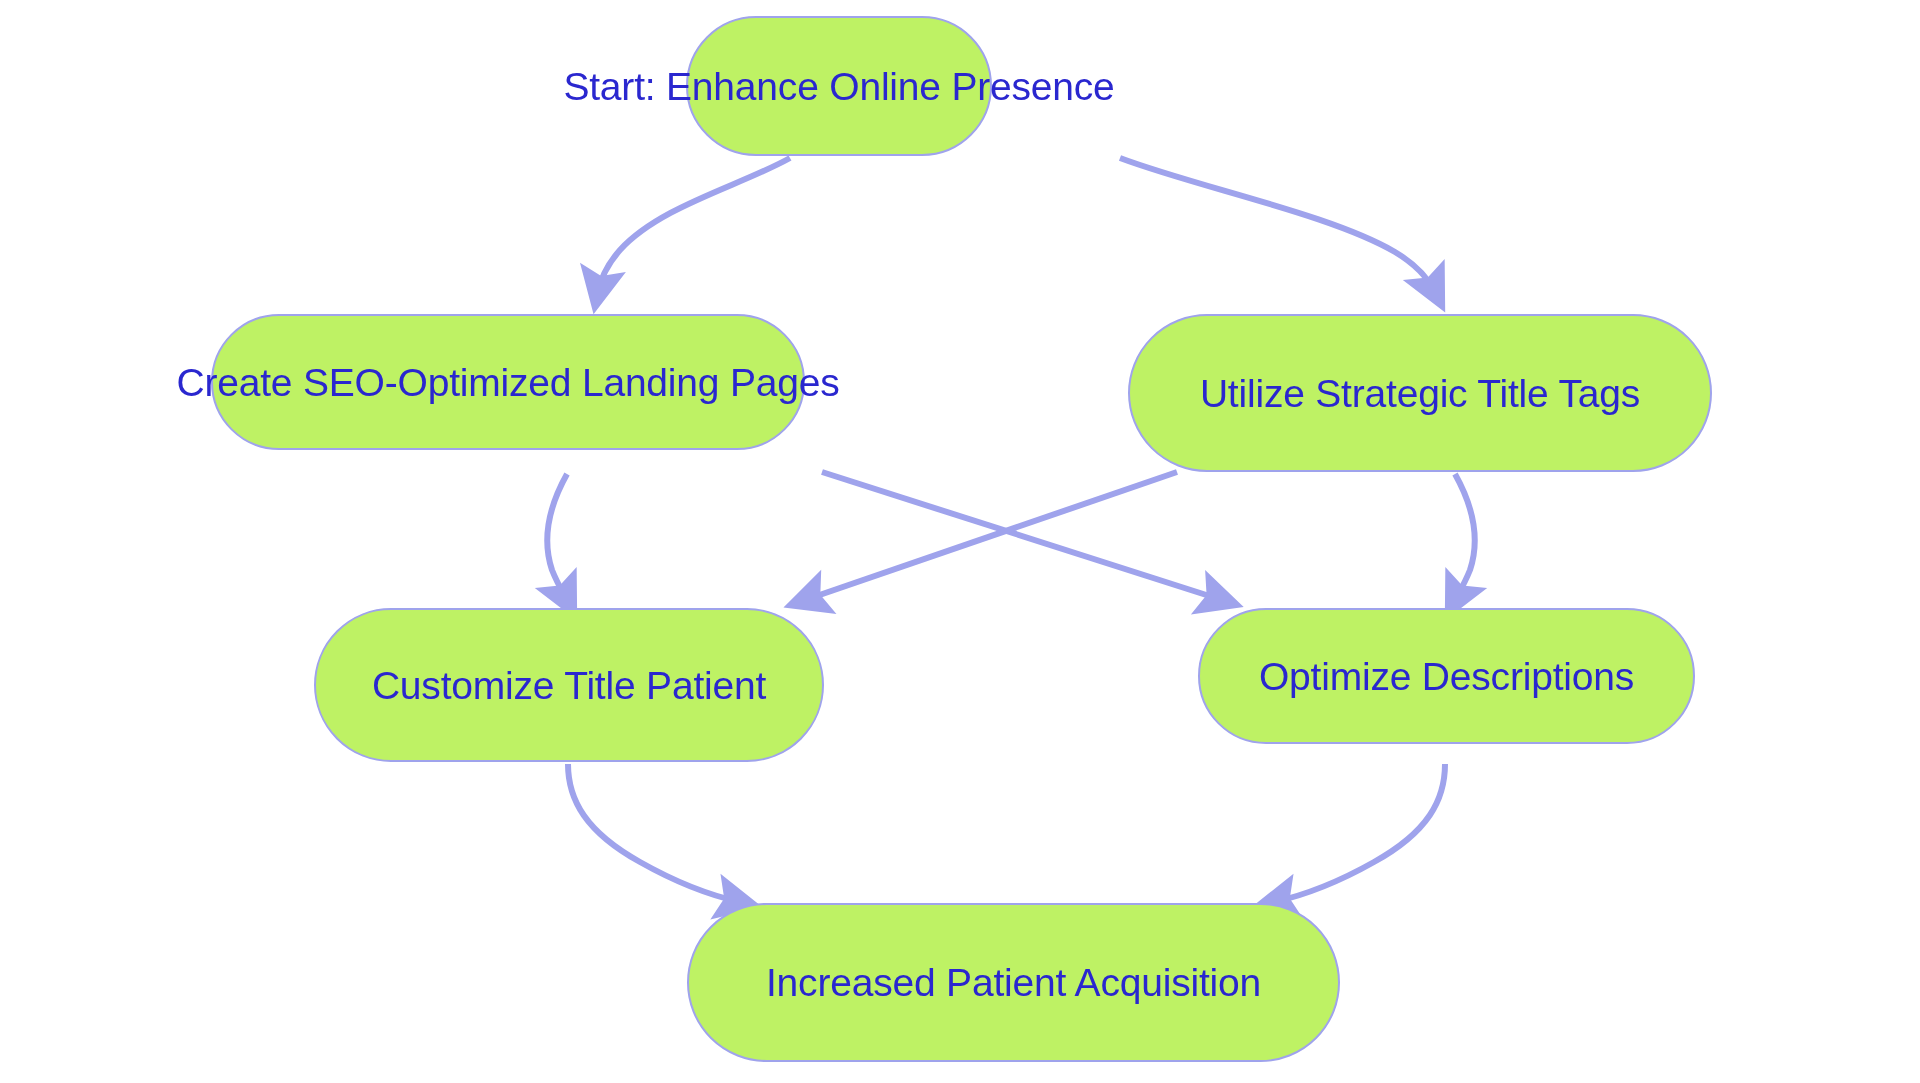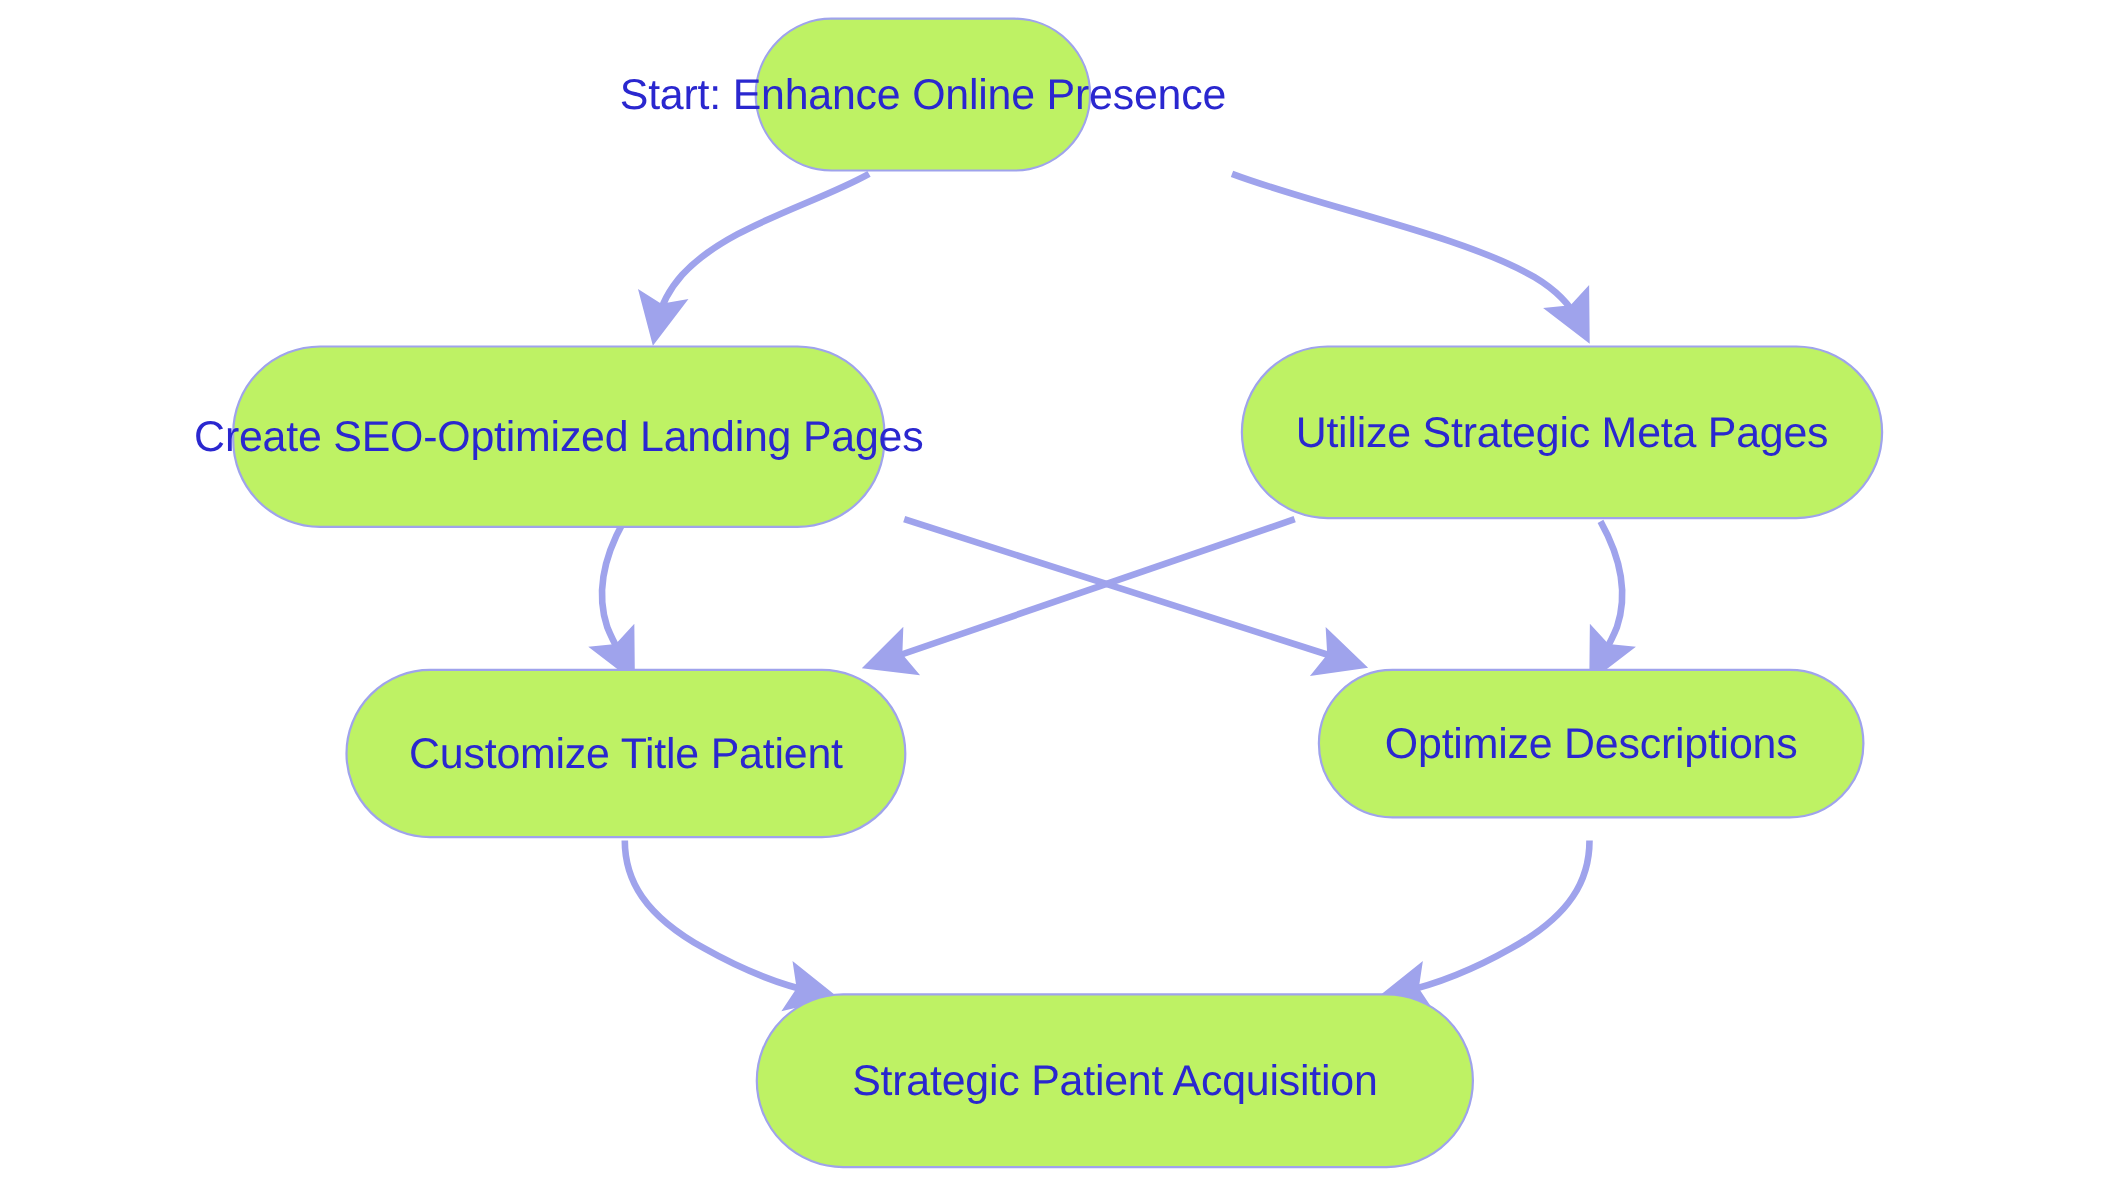--- a/index.html
+++ b/index.html
@@ -41,21 +41,21 @@
     color: #2a27cf;
     font-family: "Liberation Sans", sans-serif;
     font-size: 39px;
     font-weight: 400;
     letter-spacing: -0.2px;
     white-space: nowrap;
     line-height: 1;
   }
   
   #node-start        { left: 686px;  top: 16px;  width: 306px; height: 140px; }
-  #node-landing      { left: 211px;  top: 314px; width: 594px; height: 166px; text-align: right; }
+  #node-landing      { left: 211px;  top: 314px; width: 594px; height: 136px; text-align: right; }
   #node-meta         { left: 1128px; top: 314px; width: 584px; height: 158px; }
   #node-titles       { left: 314px;  top: 608px; width: 510px; height: 154px; }
   #node-descriptions { left: 1198px; top: 608px; width: 497px; height: 136px; }
   #node-acquisition  { left: 687px;  top: 903px; width: 653px; height: 159px; }
 </style>
 </head>
 <body>
 
 <div id="flowchart-root">
 
@@ -85,28 +85,28 @@
 
   <div class="node" id="node-start">
     <span class="node-label">Start: Enhance Online Presence</span>
   </div>
 
   <div class="node" id="node-landing">
     <span class="node-label">Create SEO-Optimized Landing Pages</span>
   </div>
 
   <div class="node" id="node-meta">
-    <span class="node-label">Utilize Strategic Meta Pages</span>
+    <span class="node-label">Utilize Strategic Title Tags</span>
   </div>
 
   <div class="node" id="node-titles">
     <span class="node-label">Customize Title Patient</span>
   </div>
 
   <div class="node" id="node-descriptions">
     <span class="node-label">Optimize Descriptions</span>
   </div>
 
   <div class="node" id="node-acquisition">
-    <span class="node-label">Strategic Patient Acquisition</span>
+    <span class="node-label">Increased Patient Acquisition</span>
   </div>
 
 </div>
 
 </body></html>

